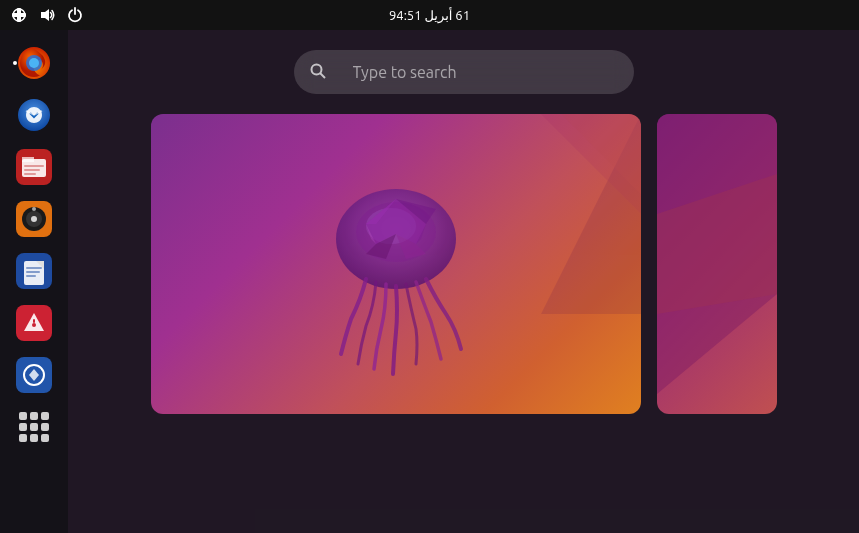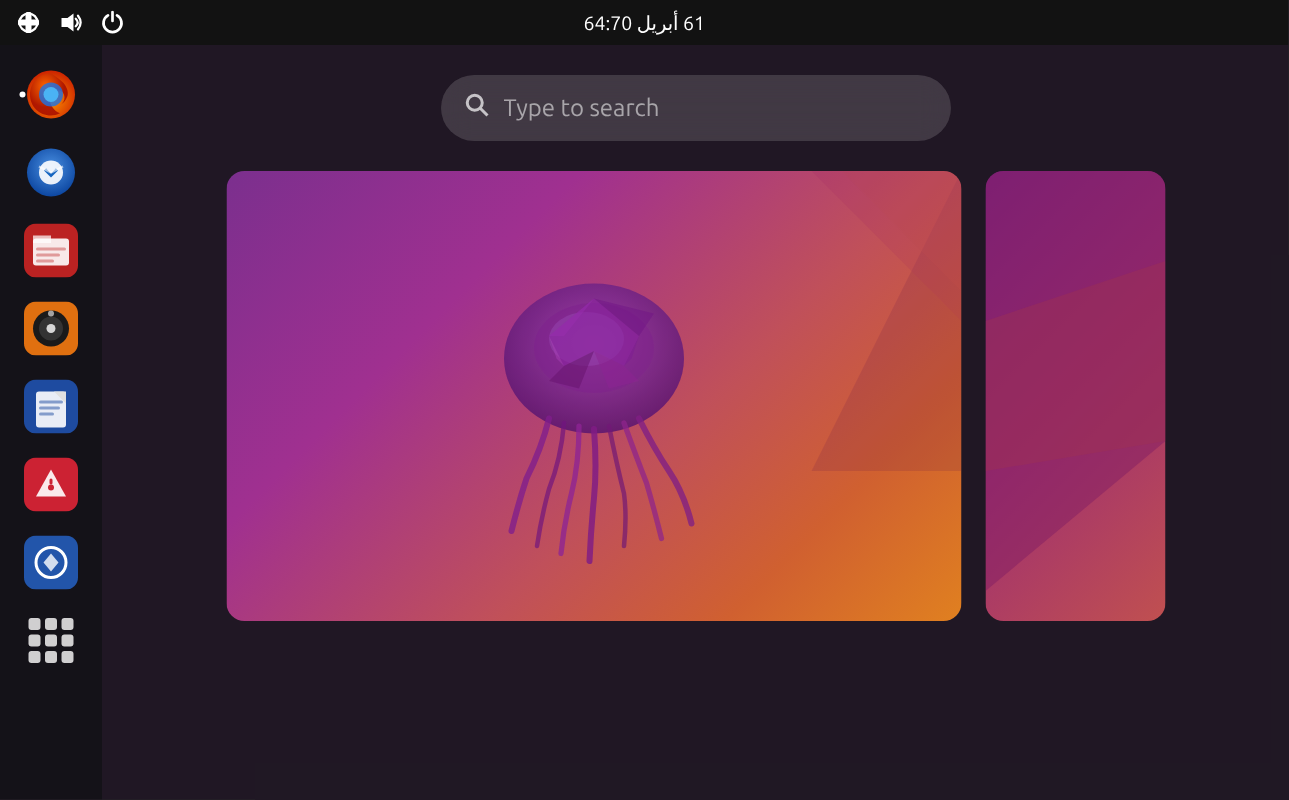--- a/index.html
+++ b/index.html
@@ -131,21 +131,21 @@
     
     #search-bar {
       width: 340px;
       height: 44px;
       background: rgba(255,255,255,0.15);
       border: none;
       border-radius: 24px;
       display: flex;
       align-items: center;
       padding: 0 16px;
-      gap: 10px;
+      gap: 27px;
       backdrop-filter: blur(10px);
       cursor: text;
       margin-bottom: 20px;
     }
 
     .search-icon-svg {
       color: rgba(255,255,255,0.7);
       font-size: 16px;
       flex-shrink: 0;
     }
@@ -239,21 +239,21 @@
       position: relative;
       display: flex;
       align-items: center;
     }
   </style>
 </head>
 <body>
 
 <div id="topbar">
 
-  <div id="clock">16 أبريل  07:46</div>
+  <div id="clock">16 أبريل  15:49</div>
 
   <div id="system-icons">
     <div class="sys-icon">
       <svg width="16" height="16" viewBox="0 0 16 16" fill="white">
         <rect x="6" y="1" width="4" height="14" rx="1"></rect>
         <rect x="1" y="6" width="14" height="4" rx="1" transform="rotate(0,8,8)"></rect>
 
         <circle cx="8" cy="8" r="6" fill="none" stroke="white" stroke-width="1.5"></circle>
         <path d="M8 2 Q12 8 8 14 Q4 8 8 2" fill="white" opacity="0.5"></path>
         <line x1="2" y1="8" x2="14" y2="8" stroke="white" stroke-width="1.2"></line>

